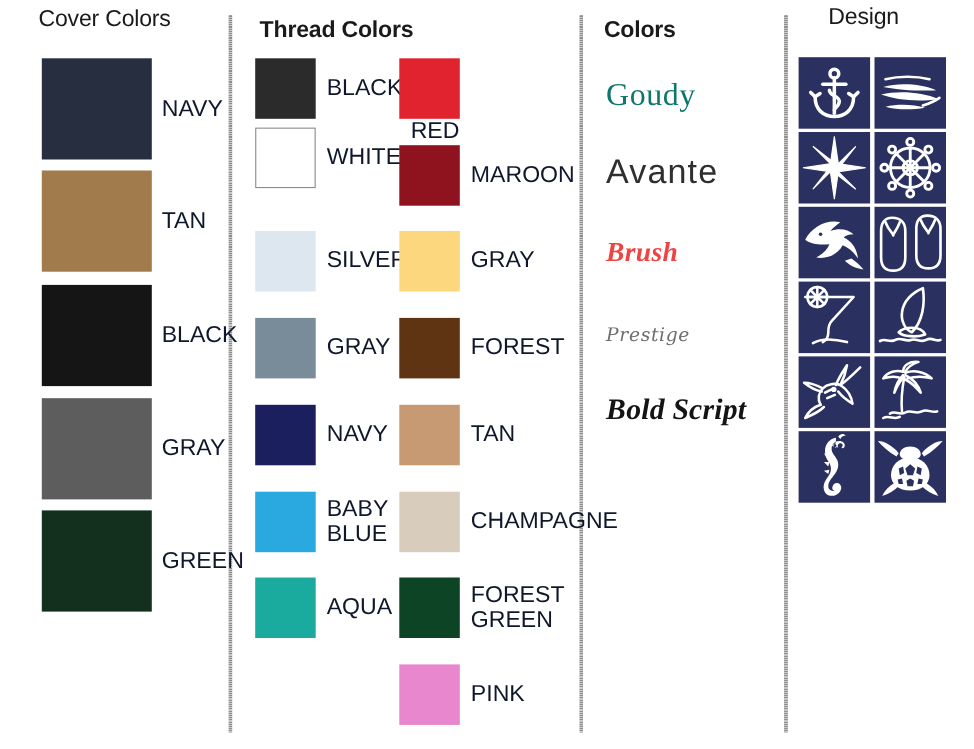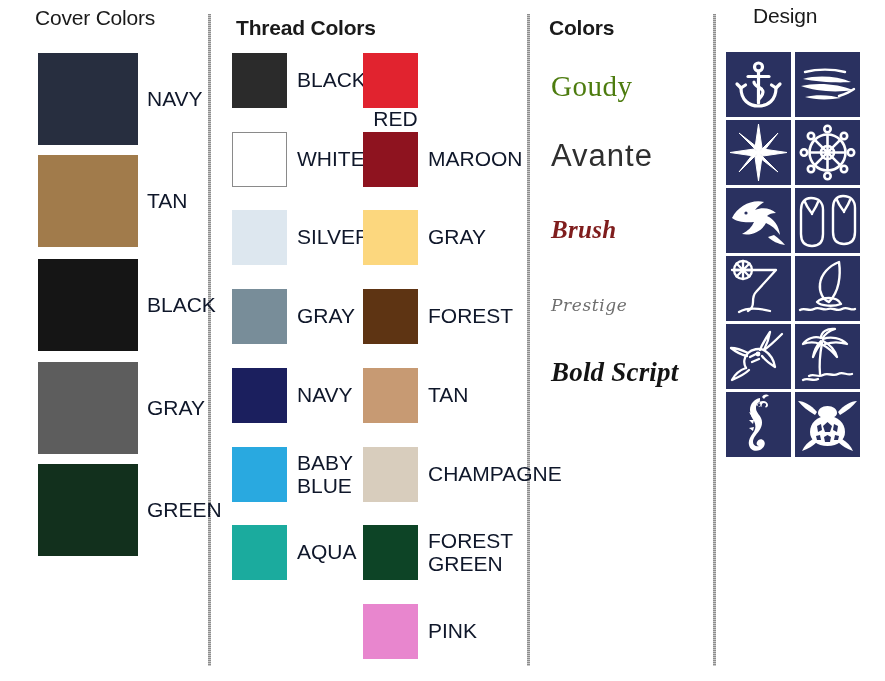--- a/index.html
+++ b/index.html
@@ -95,36 +95,36 @@
   
   .font-item {
     position: absolute;
     left: 20px;
     white-space: nowrap;
     color: #2c2c2c;
   }
   .fs-goudy {
     font-family: "Liberation Serif", serif;
     font-size: 29px;
-    color: #4d7c0f;
+    color: #0f766e;
     letter-spacing: 0.5px;
   }
   .fs-avante {
     font-family: "Liberation Sans", sans-serif;
     font-size: 31px;
     letter-spacing: 1px;
     color: #2f2f2f;
     font-weight: 300;
   }
   .fs-brush {
     font-family: "Liberation Serif", serif;
     font-style: italic;
     font-weight: bold;
     font-size: 25px;
-    color: #7f1d1d;
+    color: #ef4444;
     letter-spacing: 0.3px;
     text-align: right;
   }
   .fs-prestige {
     font-family: "DejaVu Serif", serif;
     font-style: italic;
     font-size: 17px;
     color: #6e6e6e;
     letter-spacing: 0.6px;
   }
@@ -200,21 +200,21 @@
   </div>
 </div>
 
 <div class="col col-thread">
   <div class="heading h-thread bold">Thread Colors</div>
 
   <div class="swatch-row thread-row thread-col-a" style="top:53px;">
     <div class="swatch" style="background: rgb(43, 43, 43);"></div>
     <div class="swatch-label">BLACK</div>
   </div>
-  <div class="swatch-row thread-row thread-col-a" style="top:132px;">
+  <div class="swatch-row thread-row thread-col-a" style="top:116px;">
     <div class="swatch outlined" style="background: rgb(255, 255, 255);"></div>
     <div class="swatch-label">WHITE</div>
   </div>
   <div class="swatch-row thread-row thread-col-a" style="top:210px;">
     <div class="swatch" style="background: rgb(221, 231, 239);"></div>
     <div class="swatch-label">SILVER</div>
   </div>
   <div class="swatch-row thread-row thread-col-a" style="top:289px;">
     <div class="swatch" style="background: rgb(120, 141, 153);"></div>
     <div class="swatch-label">GRAY</div>

